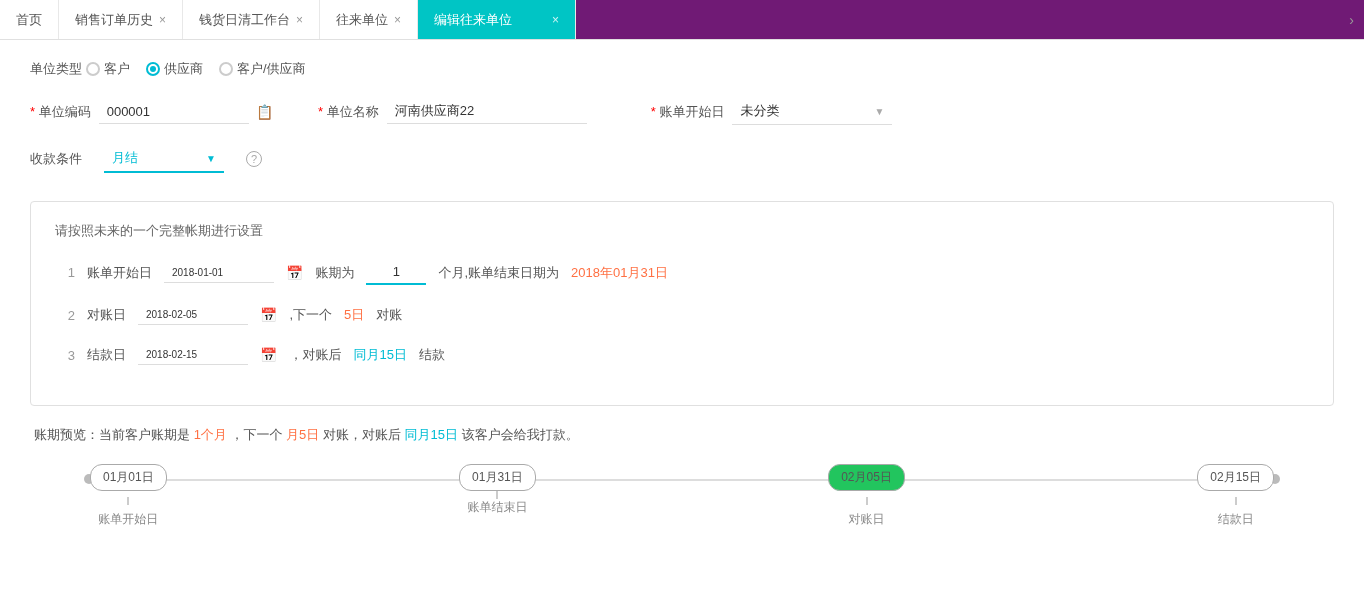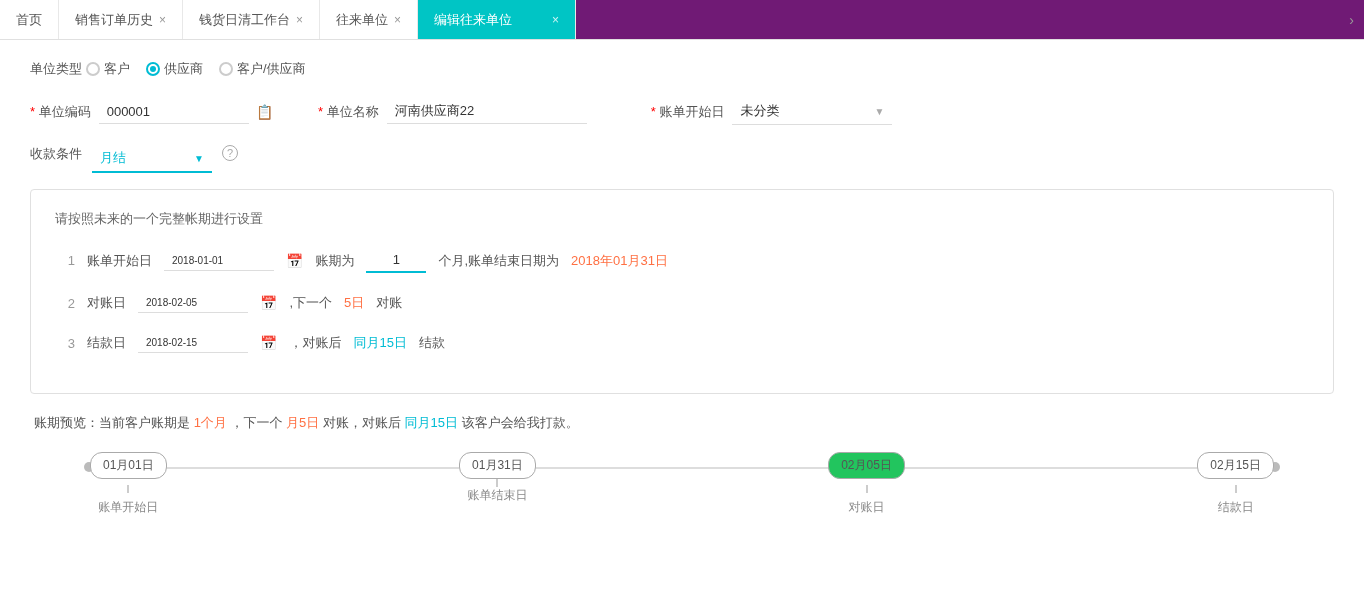--- a/index.html
+++ b/index.html
@@ -131,22 +131,23 @@
       min-width: 150px;
       border-bottom: 1px solid #ddd;
       padding: 4px 8px;
       cursor: pointer;
     }
     .select-value { font-size: 13px; color: #333; flex: 1; }
     .select-arrow { color: #aaa; font-size: 10px; }
 
     .collect-row {
       display: flex;
-      gap: 10px;
-      margin-bottom: 16px;
+      align-items: center;
+      gap: 22px;
+      margin-bottom: 28px;
     }
     .collect-select {
       display: flex;
       align-items: center;
       border-bottom: 2px solid #00bcd4;
       padding: 4px 8px;
       cursor: pointer;
       min-width: 120px;
     }
     .collect-value { color: #00bcd4; font-size: 13px; flex: 1; }

